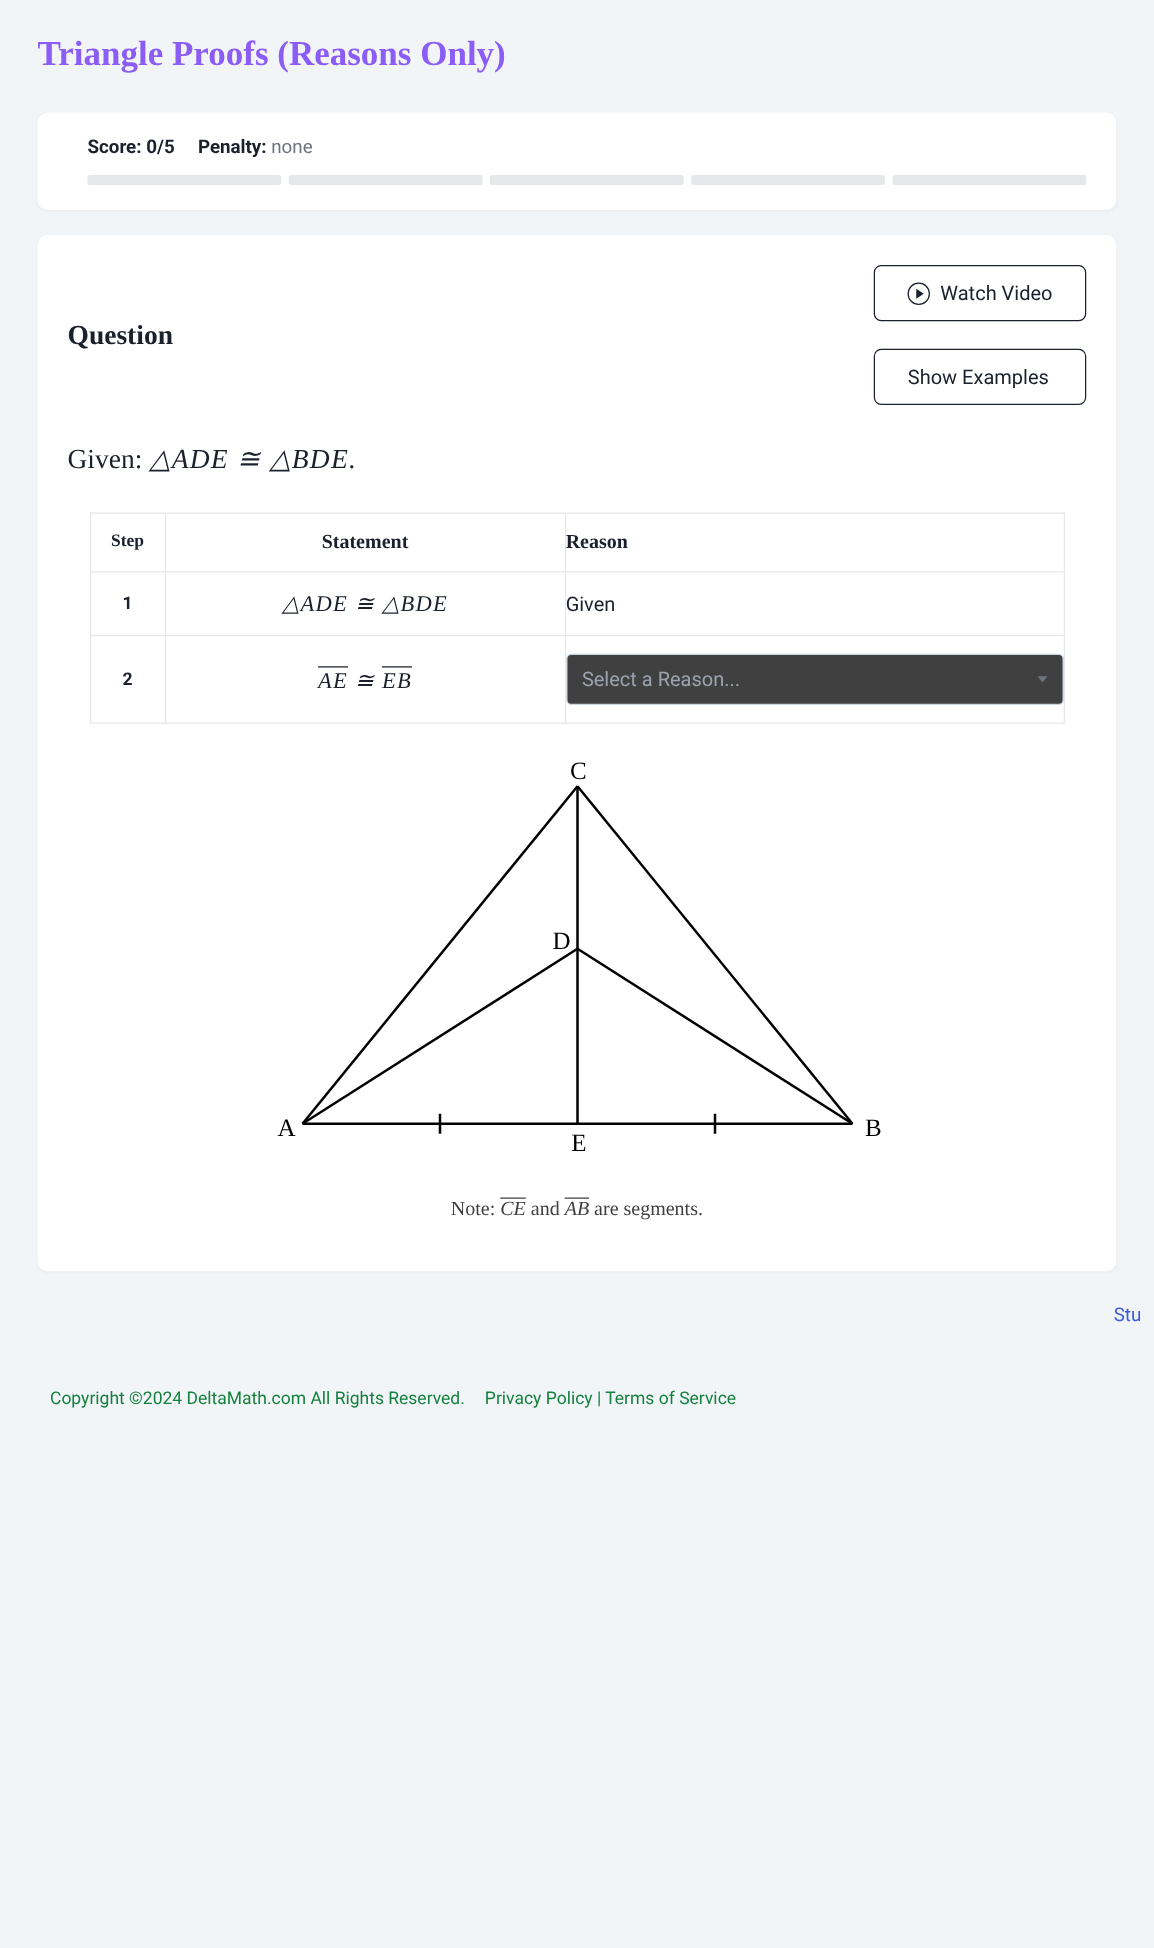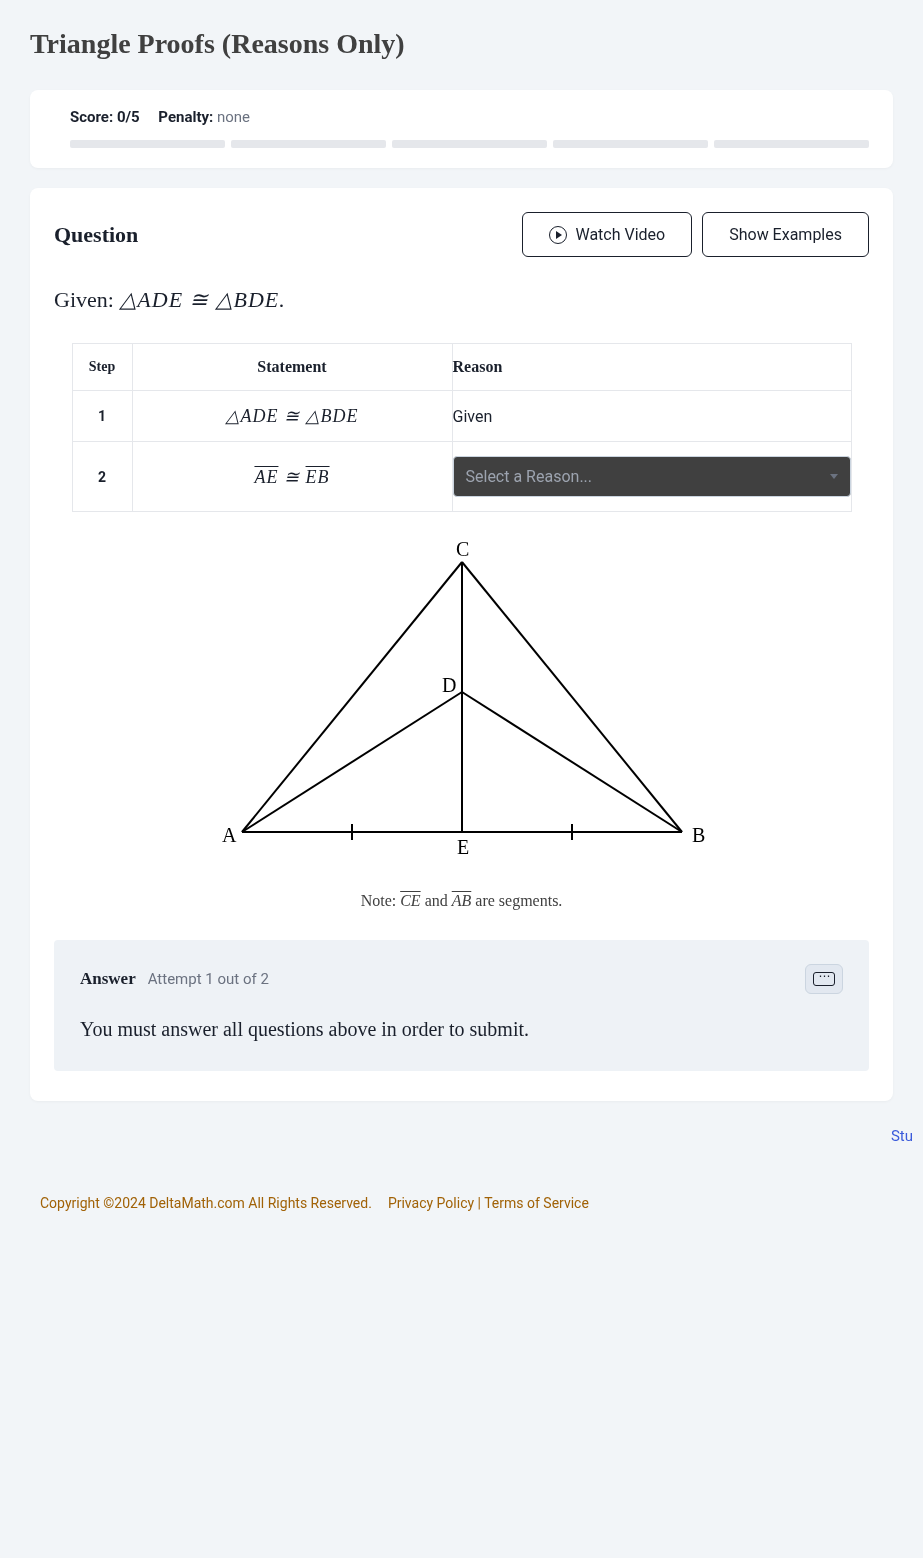--- a/index.html
+++ b/index.html
@@ -5,21 +5,21 @@
   * { box-sizing: border-box; margin: 0; padding: 0; }
   body {
     font-family: -apple-system, BlinkMacSystemFont, "Segoe UI", Roboto, "Helvetica Neue", Arial, sans-serif;
     background: #f2f5f8;
     color: #1a202c;
     width: 923px;
   }
   .page-title {
     font-size: 28px;
     font-weight: 700;
-    color: #404040;
+    color: #8b5cf6;
     padding: 28px 30px 20px 30px;
     font-family: Georgia, "Times New Roman", serif;
   }
   .card {
     background: #fff;
     border-radius: 8px;
     margin: 10px 30px 20px 30px;
     box-shadow: 0 1px 3px rgba(0,0,0,0.04);
   }
   .score-card { padding: 18px 24px 20px 40px; }
@@ -32,21 +32,21 @@
   }
   .question-card { padding: 24px 24px 10px 24px; }
   .q-header {
     display: flex; align-items: center; justify-content: space-between;
     margin-bottom: 30px;
   }
   .q-header h2 {
     font-size: 22px; font-weight: 700;
     font-family: Georgia, "Times New Roman", serif;
   }
-  .q-buttons { display: flex; gap: 10px; }
+  .q-buttons { display: flex; gap: 22px; flex-direction: column; }
   .btn-outline {
     background: #fff; border: 1.5px solid #1a202c; color: #1a202c;
     padding: 12px 26px; font-size: 16px; border-radius: 6px;
     display: flex; align-items: center; gap: 8px; cursor: pointer;
     font-family: inherit;
   }
   .play-icon {
     display: inline-flex; width: 18px; height: 18px;
     border: 1.8px solid #1a202c; border-radius: 50%;
     align-items: center; justify-content: center;
@@ -122,21 +122,21 @@
     text-align: center; font-size: 12px; line-height: 14px; letter-spacing: -1px;
   }
   .answer-msg {
     font-size: 20px; color: #1a202c;
     font-family: Georgia, "Times New Roman", serif;
   }
   .footer-link {
     text-align: right; padding: 6px 10px 20px 30px; color: #3b5bdb; font-size: 15px;
   }
   .copyright-row {
-    padding: 30px 30px 6px 40px; color: #a16207; font-size: 14px;
+    padding: 30px 30px 6px 40px; color: #15803d; font-size: 14px;
     display: flex; gap: 16px;
   }
 </style>
 </head>
 <body>
 
 <h1 class="page-title">Triangle Proofs (Reasons Only)</h1>
 
 <div class="card score-card">
   <div class="score-row">
@@ -234,32 +234,20 @@
         <text x="240" y="150">D</text>
         <text x="255" y="312">E</text>
       </g>
     </svg>
   </div>
 
   <div class="figure-note">
     <span>Note: </span><span class="overline">CE</span><span> and </span><span class="overline">AB</span><span> are segments.</span>
   </div>
 
-  <div class="answer-box">
-    <div class="answer-head">
-      <div>
-        <span class="t">Answer</span>
-        <span class="sub">Attempt 1 out of 2</span>
-      </div>
-      <div class="kbd-btn">
-        <span class="kbd-icon"></span>
-      </div>
-    </div>
-    <div class="answer-msg">You must answer all questions above in order to submit.</div>
-  </div>
 </div>
 
 <div class="footer-link">Stu</div>
 
 <div class="copyright-row">
   <span>Copyright ©2024 DeltaMath.com All Rights Reserved.</span>
   <span>Privacy Policy | Terms of Service</span>
 </div>
 
 </body></html>

